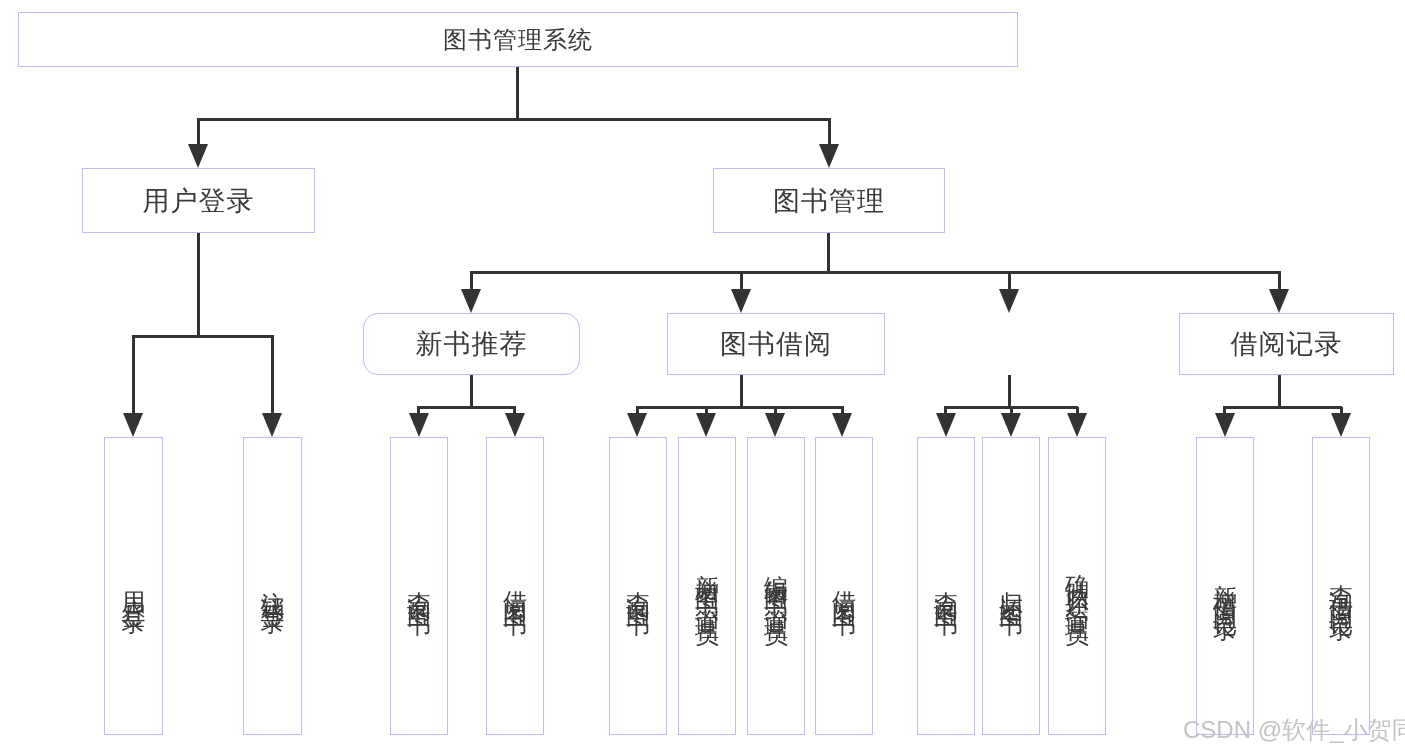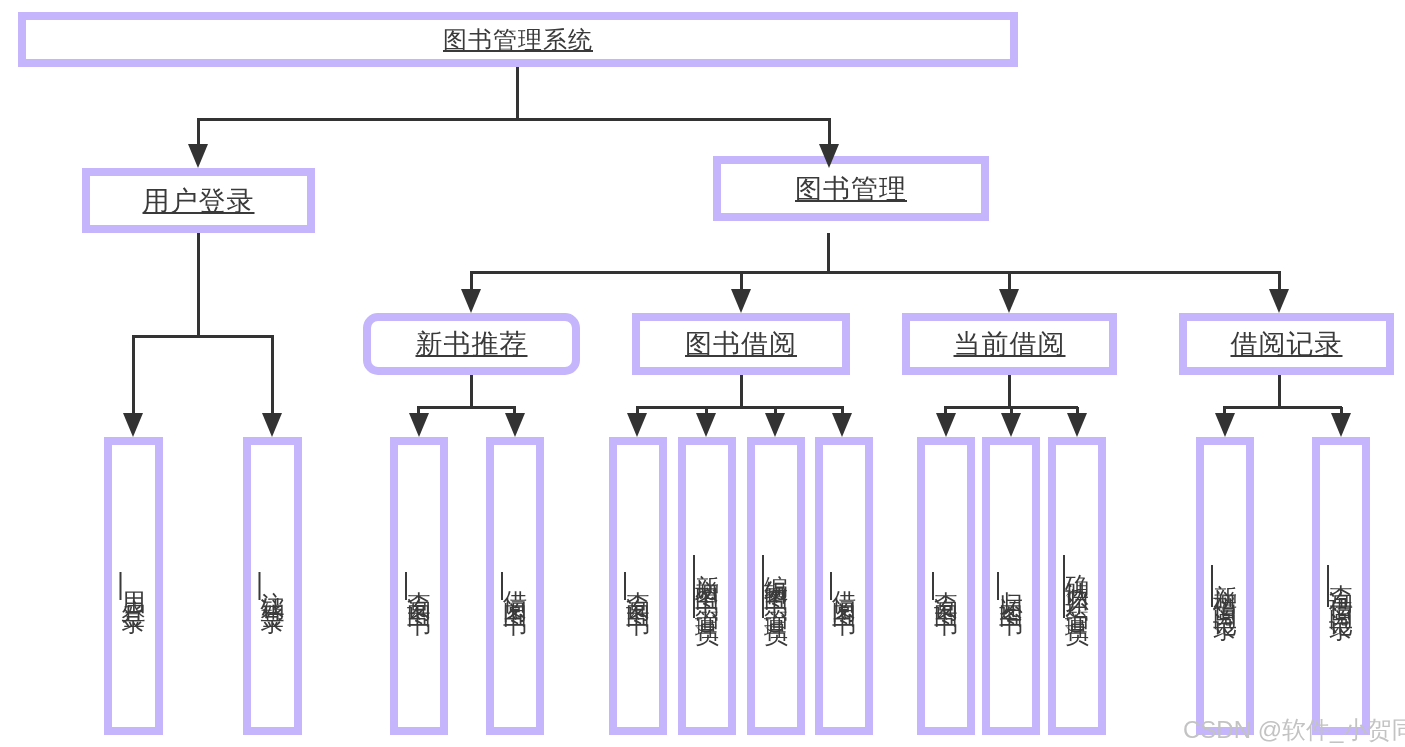--- a/index.html
+++ b/index.html
@@ -1,22 +1,22 @@
 <!DOCTYPE html>
 <html><head>
 <meta charset="utf-8">
 <style>
   html,body{margin:0;padding:0;background:#ffffff;}
   .canvas{
     position:relative;width:1405px;height:747px;background:#ffffff;overflow:hidden;
     font-family:"Liberation Sans", sans-serif;
   }
   .box{
-    position:absolute;box-sizing:border-box;border:8px solid #c4b5fd;background:#ffffff;
-    display:flex;align-items:center;justify-content:center;color:#3a3a3a;text-decoration:underline;
+    position:absolute;box-sizing:border-box;border:1px solid #c4b5fd;background:#ffffff;
+    display:flex;align-items:center;justify-content:center;color:#3a3a3a;
   }
   .h-lbl{font-size:27px;letter-spacing:1px;}
   .root-lbl{font-size:24px;letter-spacing:1px;}
   .v{
     writing-mode:vertical-rl;text-orientation:mixed;
     font-size:24px;letter-spacing:7px;line-height:1;
   }
   .ln{position:absolute;background:#333333;}
   .ar{
     position:absolute;width:0;height:0;
@@ -29,25 +29,24 @@
   }
 </style>
 </head>
 <body>
 
 <div class="canvas">
 
   <div class="box root-lbl" style="left:18px;top:12px;width:1000px;height:55px;">图书管理系统</div>
 
   <div class="box h-lbl" style="left:82px;top:168px;width:233px;height:65px;">用户登录</div>
-  <div class="box h-lbl" style="left:713px;top:156px;width:276px;height:65px;">图书管理</div>
+  <div class="box h-lbl" style="left:713px;top:168px;width:232px;height:65px;">图书管理</div>
 
   <div class="box h-lbl" style="left:363px;top:313px;width:217px;height:62px;border-radius:15px;">新书推荐</div>
-  <div class="box h-lbl" style="left:632px;top:313px;width:218px;height:62px;">图书借阅</div>
-  <div class="box h-lbl" style="left:902px;top:313px;width:215px;height:62px;">当前借阅</div>
+  <div class="box h-lbl" style="left:667px;top:313px;width:218px;height:62px;">图书借阅</div>
   <div class="box h-lbl" style="left:1172px;top:313px;width:215px;height:62px;margin-left:7px;">借阅记录</div>
 
   <div class="box v" style="left:104px;top:437px;width:59px;height:298px;">用户登录</div>
   <div class="box v" style="left:243px;top:437px;width:59px;height:298px;">注销登录</div>
 
   <div class="box v" style="left:390px;top:437px;width:58px;height:298px;">查询图书</div>
   <div class="box v" style="left:486px;top:437px;width:58px;height:298px;">借阅图书</div>
 
   <div class="box v" style="left:609px;top:437px;width:58px;height:298px;">查询图书</div>
   <div class="box v" style="left:678px;top:437px;width:58px;height:298px;">新增图书（管理员）</div>

